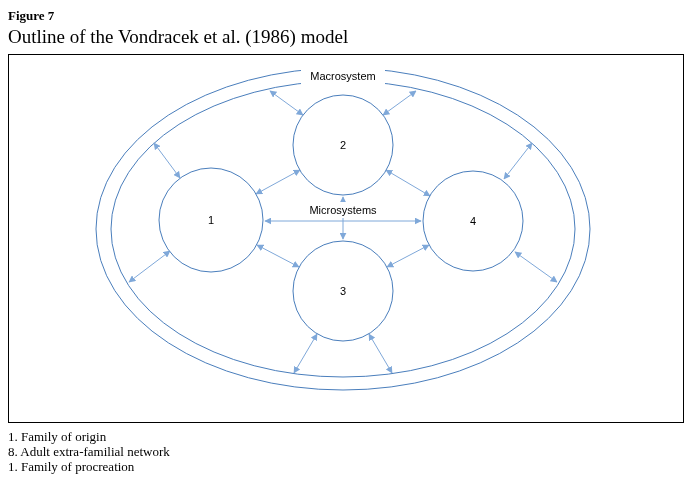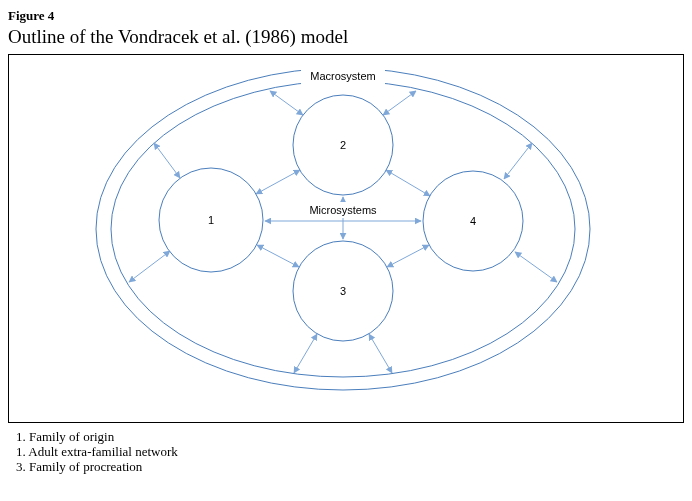--- a/index.html
+++ b/index.html
@@ -34,38 +34,37 @@
     border: 1px solid #000000;
     width: 674px;
     height: 367px;
     box-sizing: content-box;
     overflow: hidden;
   }
   .legend {
     padding: 6px 8px 0 8px;
     font-size: 13px;
     line-height: 15px;
-    margin-left: 8px;
   }
   .legend-item {
     margin: 0;
   }
   svg text {
     font-family: "Liberation Sans", sans-serif;
     font-size: 11px;
     fill: #000000;
   }
 </style>
 </head>
 <body>
 
 <div class="page">
 
   <div class="header">
-    <p class="figure-label">Figure 4</p>
+    <p class="figure-label">Figure 7</p>
     <p class="figure-caption">Outline of the Vondracek et al. (1986) model</p>
   </div>
 
   <div class="figure-box">
     <svg width="674" height="367" viewBox="0 0 674 367">
       <defs>
         <marker id="arrowhead" viewBox="0 0 10 10" refX="9" refY="5" markerWidth="7" markerHeight="7" orient="auto-start-reverse">
           <path d="M0,0 L10,5 L0,10 z" fill="#7fa8d9"></path>
         </marker>
       </defs>
@@ -106,17 +105,17 @@
       <rect x="292" y="12" width="84" height="18" fill="#ffffff"></rect>
       <text x="334" y="25" text-anchor="middle">Macrosystem</text>
 
       <rect x="297" y="147" width="74" height="16" fill="#ffffff"></rect>
       <text x="334" y="159" text-anchor="middle">Microsystems</text>
     </svg>
   </div>
 
   <div class="legend">
     <p class="legend-item">1. Family of origin</p>
-    <p class="legend-item">1. Adult extra-familial network</p>
-    <p class="legend-item">3. Family of procreation</p>
+    <p class="legend-item">8. Adult extra-familial network</p>
+    <p class="legend-item">1. Family of procreation</p>
   </div>
 
 </div>
 
 </body></html>

